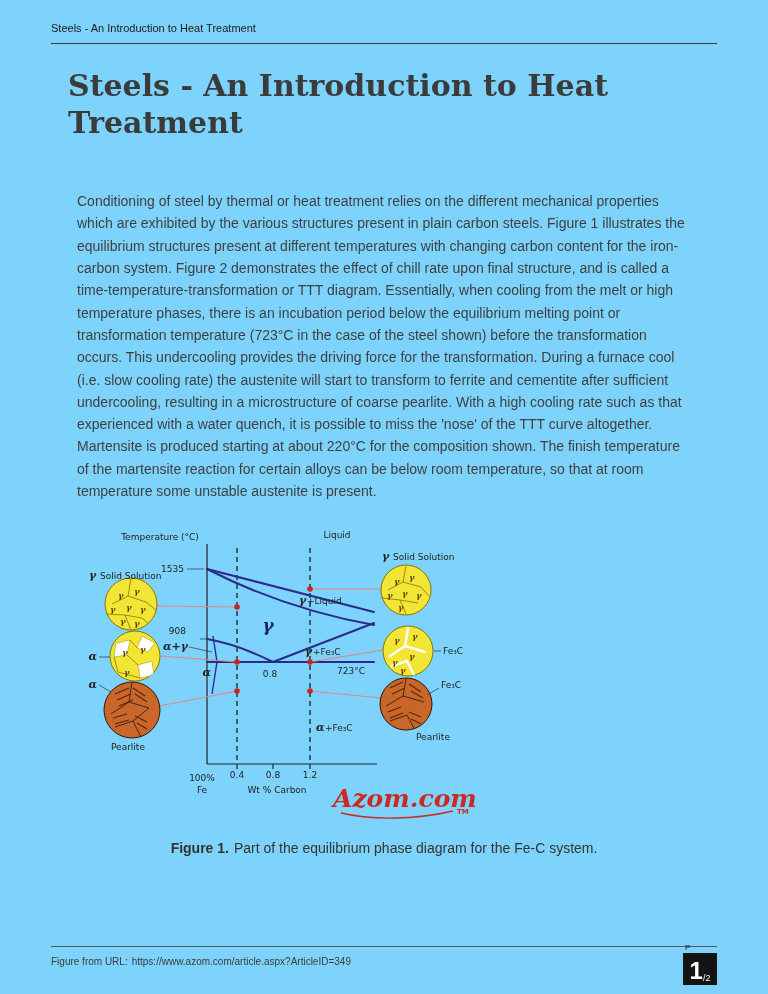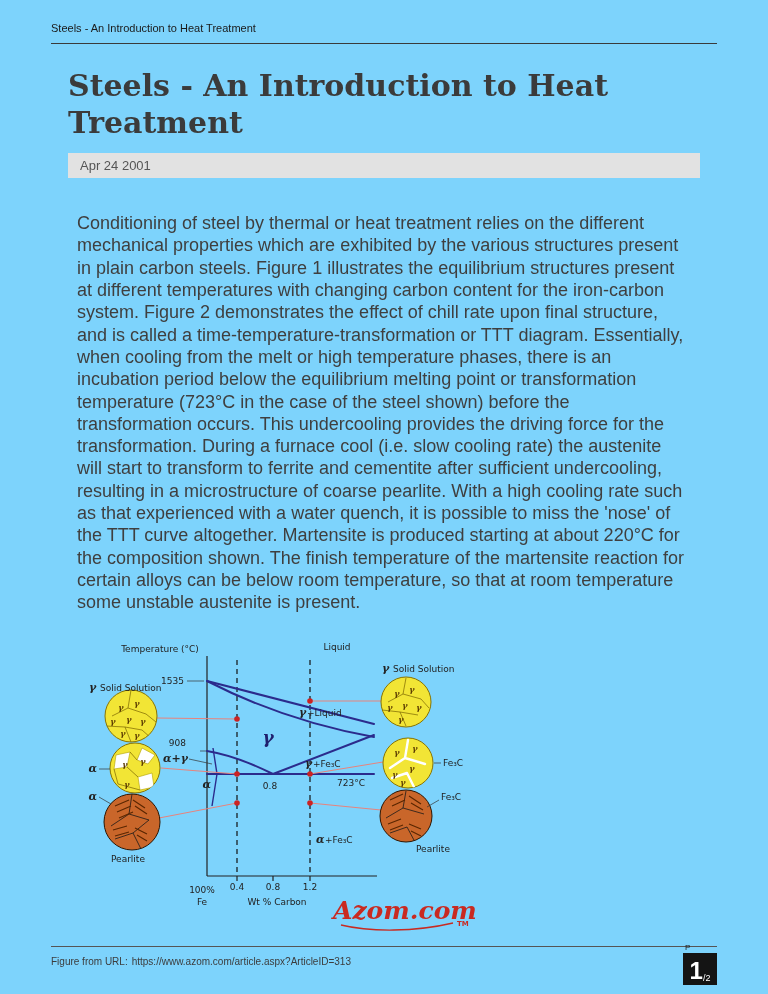--- a/index.html
+++ b/index.html
@@ -5,21 +5,21 @@
   html,body{margin:0;padding:0;background:#888;}
   .page{width:768px;height:994px;background:#7dd3fc;position:relative;margin:0 auto;
         font-family:"Liberation Sans",sans-serif;overflow:hidden;}
   .header{position:absolute;top:22px;left:51px;right:51px;}
   .header-title{font-size:11px;color:#1a1a1a;padding-bottom:9px;border-bottom:1px solid #3a3a3a;}
   .main{position:absolute;top:60px;left:51px;right:51px;}
   .article-title{margin:8px 0 0 17px;font-family:"DejaVu Serif","Liberation Serif",serif;
         font-weight:bold;font-size:30px;line-height:1.22;color:#3b3b3b;width:560px;}
   .date-bar{margin:12px 0 0 17px;background:#e2e2e2;color:#555;font-size:13px;
         padding:5px 12px;width:608px;}
-  .body-text{margin:34px 30px 0 26px;width:612px;font-size:18px;line-height:22.3px;color:#3f3f3f;}
+  .body-text{margin:49px 30px 0 26px;width:612px;font-size:14px;line-height:22.3px;color:#3f3f3f;}
   .figure-wrap{margin:22px 0 0 34px;width:400px;}
   .caption{margin-top:12px;text-align:center;font-size:14px;color:#333;}
   .cap-b{font-weight:bold;margin-right:5px;}
   .footer{position:absolute;left:51px;right:51px;top:946px;border-top:1px solid #555;}
   .footer-url{font-size:10px;color:#3c3c3c;padding-top:9px;}
   .footer-url span{margin-right:4px;}
   .page-badge{position:absolute;right:0;top:-3px;width:34px;}
   .badge-p{font-size:8px;color:#222;margin:0 0 1px 2px;line-height:8px;}
   .badge-box{width:34px;height:32px;background:#141414;color:#fff;display:flex;
         align-items:flex-end;justify-content:center;}
@@ -55,21 +55,20 @@
 <body>
 
 <div class="page">
 
   <div class="header">
     <div class="header-title">Steels - An Introduction to Heat Treatment</div>
   </div>
 
   <div class="main">
     <h1 class="article-title">Steels - An Introduction to Heat Treatment</h1>
-    <div class="date-bar">Apr 24 2001</div>
     <p class="body-text">Conditioning of steel by thermal or heat treatment relies on the different mechanical properties which are exhibited by the various structures present in plain carbon steels. Figure 1 illustrates the equilibrium structures present at different temperatures with changing carbon content for the iron-carbon system. Figure 2 demonstrates the effect of chill rate upon final structure, and is called a time-temperature-transformation or TTT diagram. Essentially, when cooling from the melt or high temperature phases, there is an incubation period below the equilibrium melting point or transformation temperature (723°C in the case of the steel shown) before the transformation occurs. This undercooling provides the driving force for the transformation. During a furnace cool (i.e. slow cooling rate) the austenite will start to transform to ferrite and cementite after sufficient undercooling, resulting in a microstructure of coarse pearlite. With a high cooling rate such as that experienced with a water quench, it is possible to miss the 'nose' of the TTT curve altogether. Martensite is produced starting at about 220°C for the composition shown. The finish temperature of the martensite reaction for certain alloys can be below room temperature, so that at room temperature some unstable austenite is present.</p>
 
     <div class="figure-wrap">
       <svg width="400" height="300" viewBox="0 0 400 300">
         <defs>
           <clipPath id="clip-c1">
               <circle cx="46" cy="80" r="26"></circle>
             </clipPath>
           <clipPath id="clip-c2">
               <circle cx="50" cy="132" r="25"></circle>
@@ -229,25 +228,28 @@
         <text class="lbl" x="331" y="216">Pearlite</text>
 
         <g>
           <text class="logo" x="248" y="283">Azom.com</text>
           <path class="swash" d="M256 289 C285 296 330 296 368 287"></path>
           <text class="logotm" x="372" y="290">TM</text>
         </g>
       </svg>
     </div>
 
+    <div class="caption">
+      <span class="cap-b">Figure 1.</span><span>Part of the equilibrium phase diagram for the Fe-C system.</span>
+    </div>
   </div>
 
   <div class="footer">
     <div class="footer-url">
-      <span>Figure from URL:</span><span>https://www.azom.com/article.aspx?ArticleID=313</span>
+      <span>Figure from URL:</span><span>https://www.azom.com/article.aspx?ArticleID=349</span>
     </div>
     <div class="page-badge">
       <div class="badge-p">P</div>
       <div class="badge-box">
         <span class="badge-num">1</span>
           <span class="badge-total">/2</span>
       </div>
     </div>
   </div>
 

